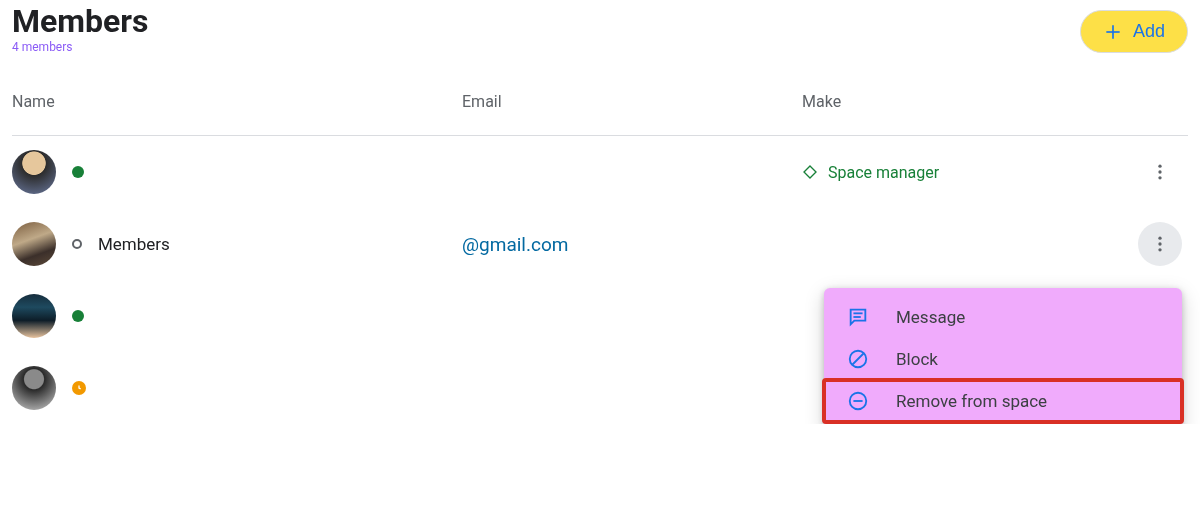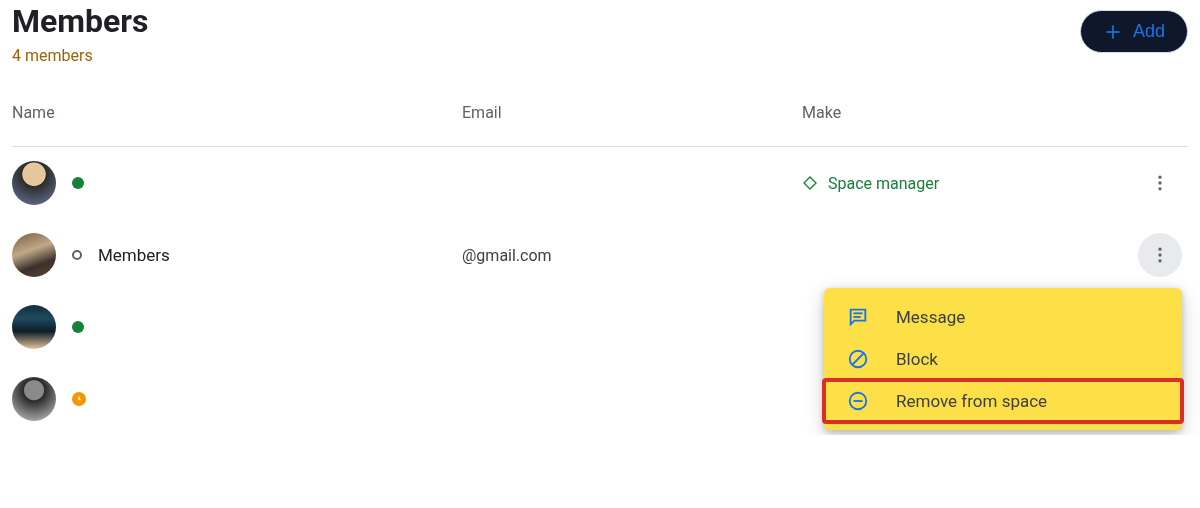--- a/index.html
+++ b/index.html
@@ -18,34 +18,33 @@
       padding-top: 2px;
     }
     .title-block { }
     h1 {
       font-size: 32px;
       font-weight: 700;
       margin: 0;
       color: #202124;
     }
     .subtitle {
-      font-size: 16px;
-      color: #a16207;
-      margin-top: 6px;
+      font-size: 12px;
+      color: #8b5cf6;
     }
     .add-btn {
       display: flex;
       align-items: center;
       gap: 10px;
       border: 1px solid #dadce0;
       border-radius: 24px;
       padding: 10px 22px;
       color: #1a73e8;
       font-size: 18px;
-      background: #0f172a;
+      background: #fde047;
       cursor: pointer;
       margin-top: 8px;
     }
     .add-btn svg { width: 20px; height: 20px; }
 
     .table {
       margin-top: 38px;
     }
     .thead {
       display: flex;
@@ -64,21 +63,21 @@
       align-items: center;
       min-height: 72px;
       position: relative;
     }
     .name-cell {
       width: 450px;
       display: flex;
       align-items: center;
       gap: 16px;
     }
-    .email-cell { width: 340px; color: #404040; font-size: 16px; }
+    .email-cell { width: 340px; color: #0369a1; font-size: 19px; }
     .type-cell { flex: 1; display:flex; align-items:center; gap:10px; color:#188038; font-size:16px; }
     .actions-cell { width: 56px; display:flex; justify-content:center; }
 
     .avatar {
       width: 44px; height: 44px; border-radius: 50%;
       flex-shrink: 0;
       background-size: cover;
     }
     .presence-dot {
       width: 12px; height: 12px; border-radius: 50%;
@@ -110,21 +109,21 @@
     .av2 { background: linear-gradient(160deg,#7a5c3e 0%, #bfa988 40%, #3b2f2a 70%, #5e4b3a 100%); }
     .av3 { background: linear-gradient(180deg,#162d3d 0%, #1e4a5f 30%, #0d1d28 60%, #e8c39e 100%); }
     .av4 { background: radial-gradient(circle at 50% 30%, #8a8a8a 25%, #2a2a2a 28%, #cfcfcf 100%); }
 
     
     .menu {
       position: absolute;
       right: 6px;
       top: 288px;
       width: 358px;
-      background: #fde047;
+      background: #f0abfc;
       border-radius: 6px;
       box-shadow: 0 2px 6px rgba(0,0,0,0.2), 0 6px 20px rgba(0,0,0,0.18);
       padding: 8px 0;
       z-index: 5;
     }
     .menu-item {
       display:flex;
       align-items:center;
       gap: 26px;
       padding: 10px 22px;

